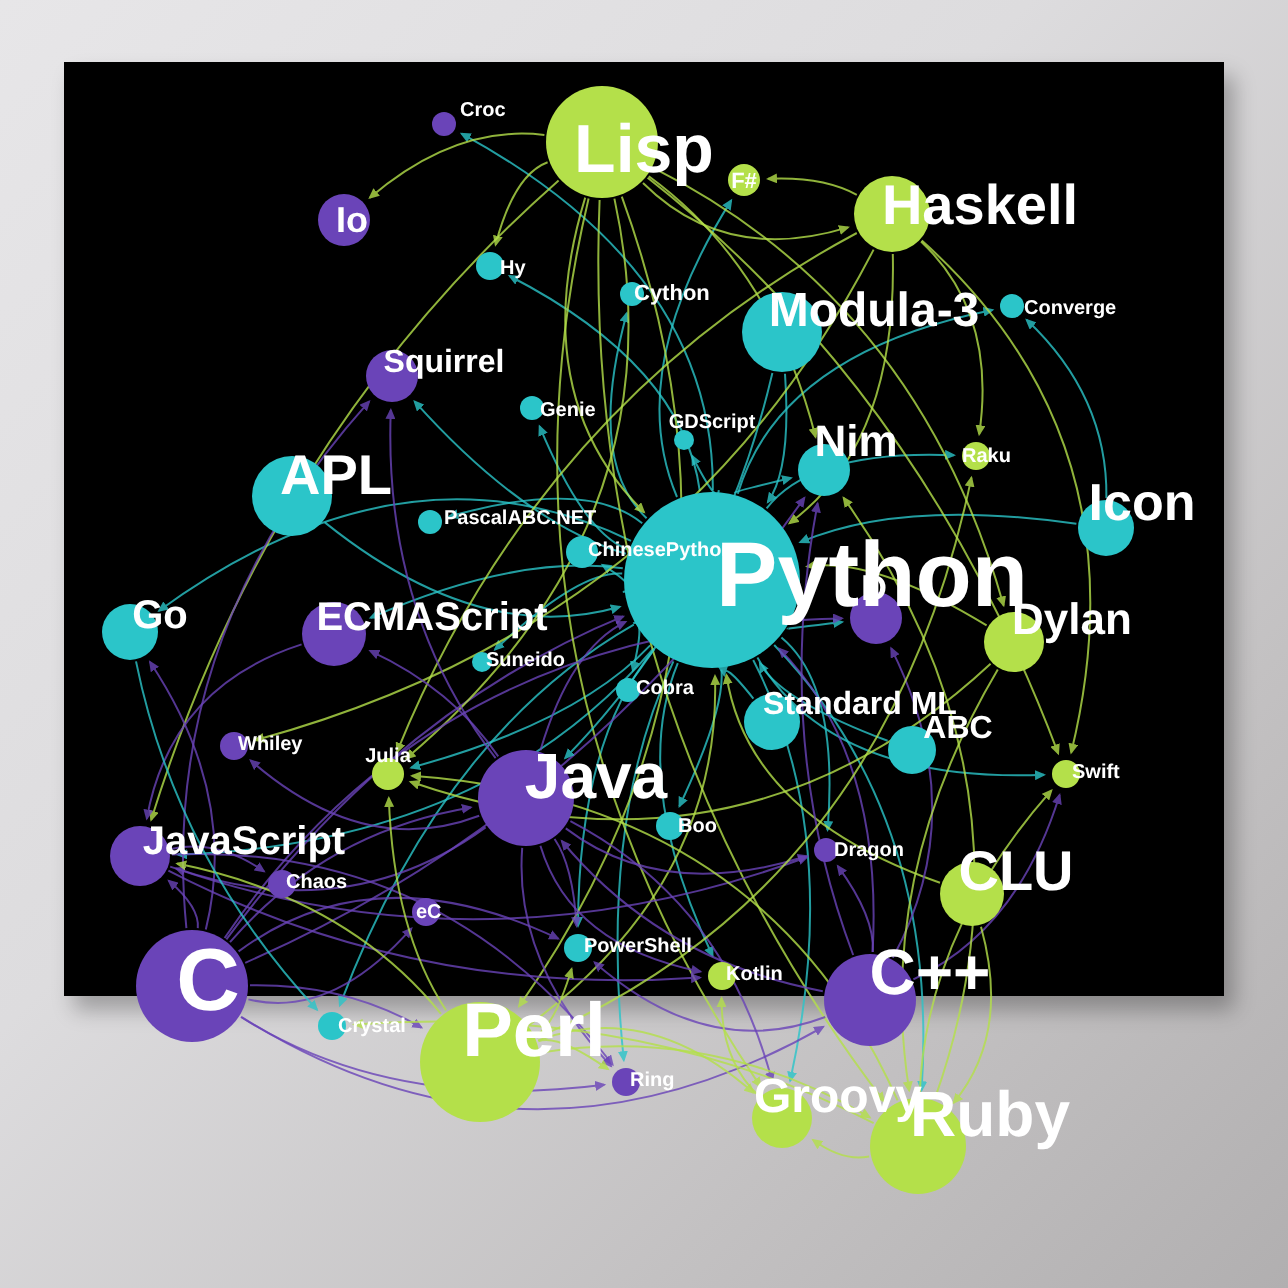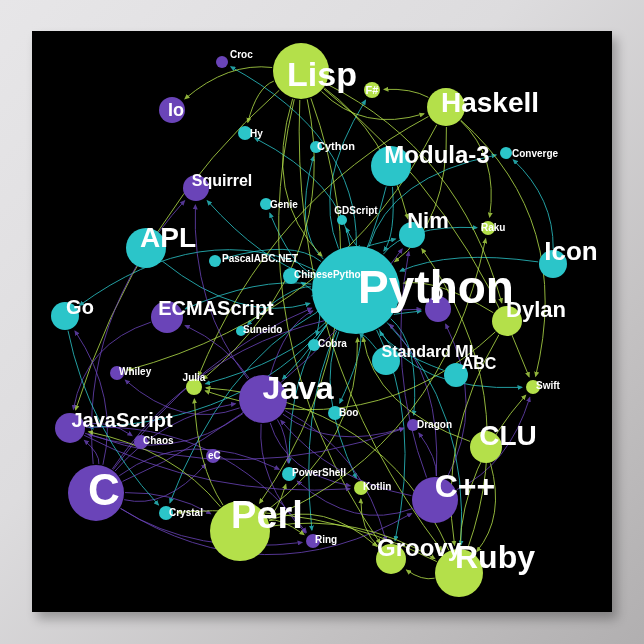--- a/index.html
+++ b/index.html
@@ -6,21 +6,21 @@
   body{
     width:644px;height:644px;
     font-family:"Liberation Sans",sans-serif;
     overflow:hidden;
   }
   .poster-bg{
     position:relative;width:644px;height:644px;
     background:linear-gradient(135deg,#e7e6e8 0%,#dddcde 40%,#c3c1c2 75%,#b1afb0 100%);
   }
   .poster-canvas{
-    position:absolute;left:32px;top:31px;width:580px;height:581px;
+    position:absolute;left:32px;top:31px;width:580px;height:467px;
     background:#000;
     box-shadow:5px 7px 10px rgba(0,0,0,.28);
   }
   svg{display:block;}
   svg text{
     font-family:"Liberation Sans",sans-serif;
     font-weight:700;
     fill:#ffffff;
   }
   svg .small-label{font-weight:600;}

